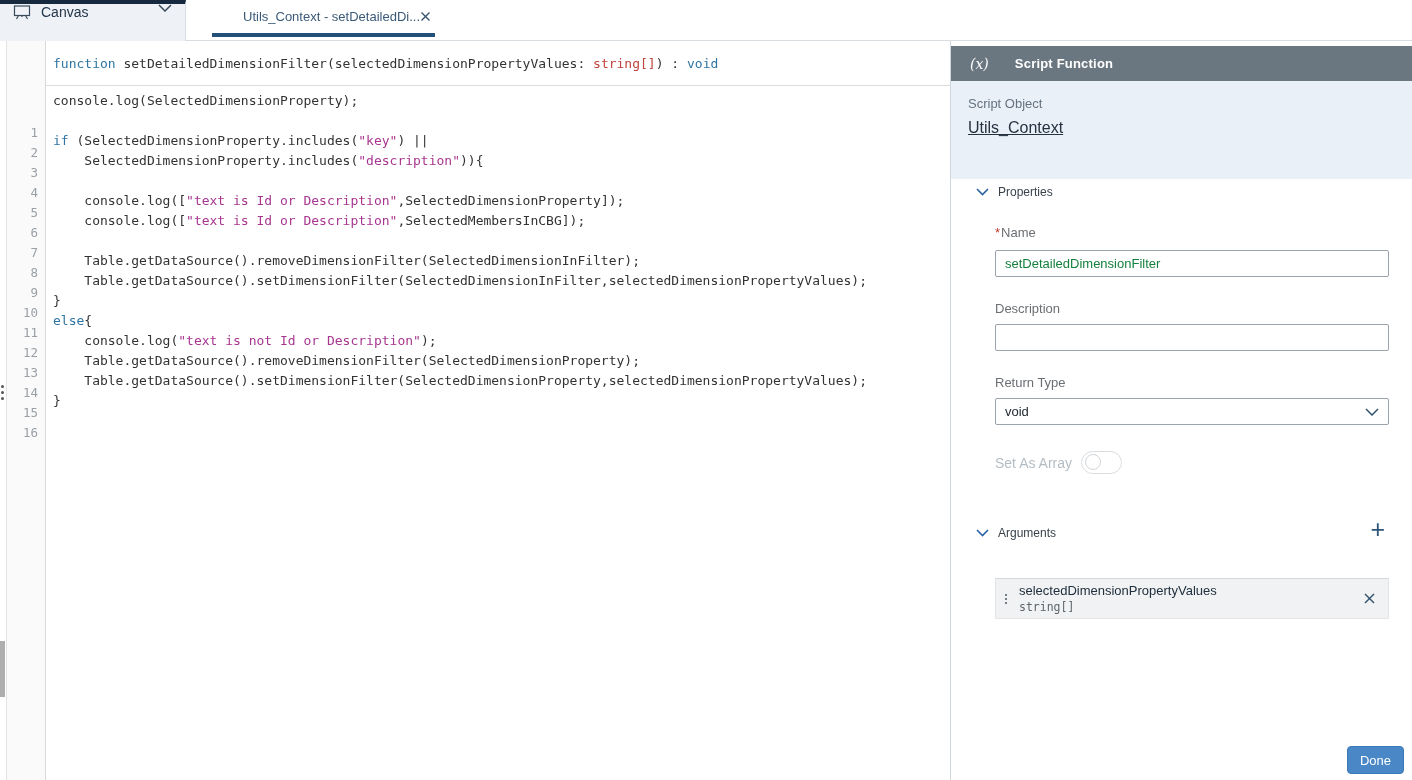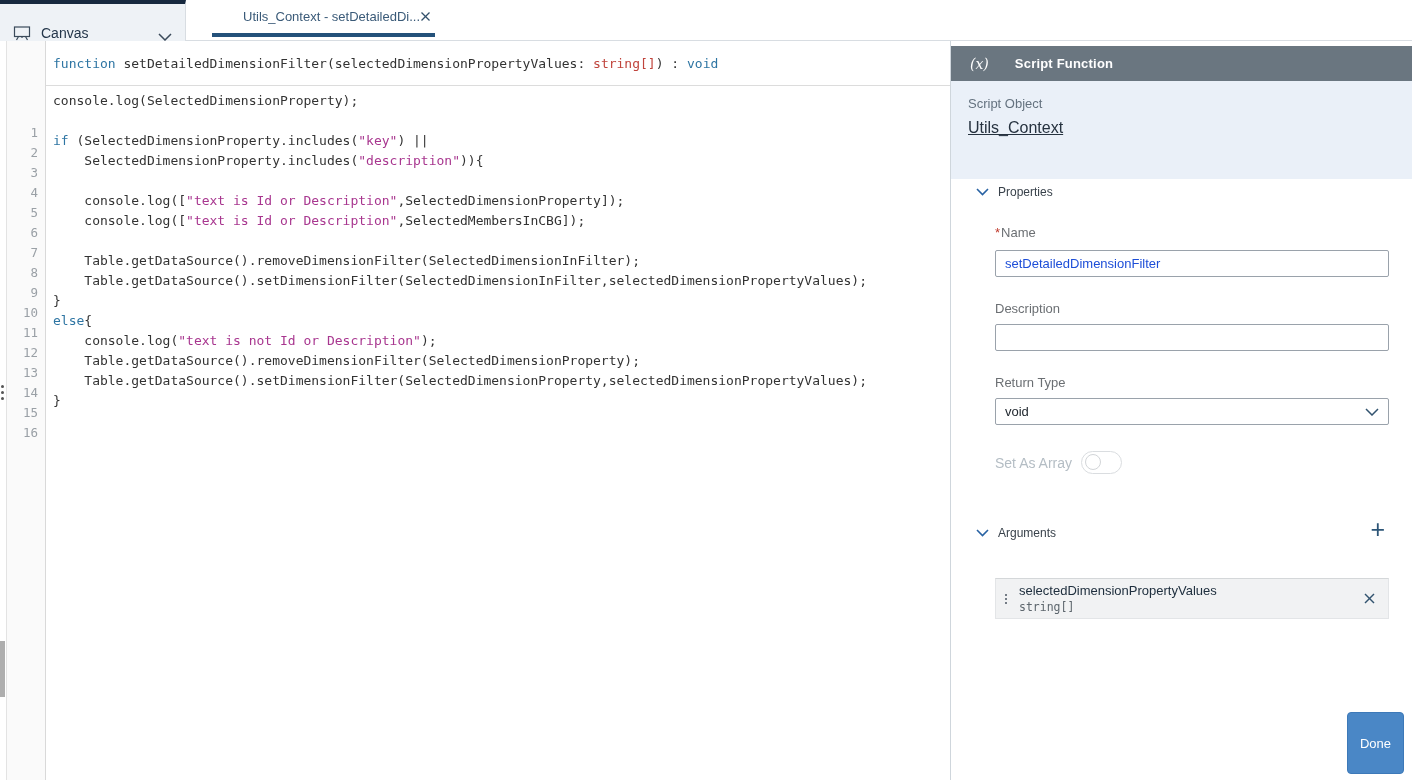--- a/index.html
+++ b/index.html
@@ -3,21 +3,21 @@
 <meta charset="utf-8">
 <style>
   html,body{margin:0;padding:0;}
   body{width:1412px;height:780px;position:relative;overflow:hidden;background:#fff;
        font-family:"Liberation Sans",sans-serif;}
   
   .topbar{position:absolute;left:0;top:0;width:1412px;height:41px;background:#fff;
           border-bottom:1px solid #d8dde2;box-sizing:border-box;}
   .canvas-select{position:absolute;left:0;top:0;width:186px;height:41px;background:#eef2f6;
           border-top:4px solid #17293f;border-right:1px solid #d8dde2;box-sizing:border-box;
-          display:flex;align-items:flex-end;padding:0 13px;cursor:pointer;}
+          display:flex;align-items:flex-start;padding:0 13px;cursor:pointer;}
   .canvas-select .lbl{font-size:14px;color:#24364a;margin-left:10px;flex:1;}
   .tab{position:absolute;left:212px;top:0;width:223px;height:37px;box-sizing:border-box;
        border-bottom:4px solid var(--tab-underline);display:flex;align-items:center;cursor:pointer;}
   .tab .lbl{margin-left:31px;font-size:13px;color:#3a5a78;white-space:nowrap;}
   .tab .close{margin-left:auto;margin-right:9px;display:flex;cursor:pointer;}
   
   .main{position:absolute;top:41px;left:0;width:950px;bottom:0;background:#fff;}
   .rail{position:absolute;left:0;top:0;width:7px;height:100%;background:#fff;
         border-right:1px solid #e3e3e3;box-sizing:border-box;}
   .rail .dots{position:absolute;left:1px;top:344px;display:flex;flex-direction:column;gap:3px;cursor:grab;}
@@ -53,21 +53,21 @@
   .so-label{font-size:13px;color:#64727f;}
   .so-value{font-size:16px;color:#26323f;margin-top:8px;text-decoration:underline;}
   .section-heading{position:absolute;left:25px;display:flex;align-items:center;gap:9px;cursor:pointer;height:22px;}
   .section-heading .txt{font-size:12px;color:#39424b;text-align:center;}
   #props-heading{top:140px;}
   #args-heading{top:481px;}
   .field-label{position:absolute;left:44px;font-size:13px;color:#6b6f73;}
   .req{color:#c0392b;margin-right:1px;}
   #name-label{top:184px;} #desc-label{top:260px;} #rt-label{top:334px;}
   .input{position:absolute;left:44px;width:394px;height:27px;box-sizing:border-box;
-         border:1px solid #9aa2ab;border-radius:2px;font-size:13px;color:#1d4ed8;padding:0 9px;
+         border:1px solid #9aa2ab;border-radius:2px;font-size:13px;color:#15803d;padding:0 9px;
          font-family:"Liberation Sans",sans-serif;background:#fff;outline:none;}
   #name-input{top:209px;} #desc-input{top:283px;}
   .select{position:absolute;left:44px;top:357px;width:394px;height:27px;box-sizing:border-box;
          border:1px solid #9aa2ab;border-radius:2px;display:flex;align-items:center;
          padding:0 9px;font-size:13px;color:#232a31;cursor:pointer;background:#fff;}
   .select .chev{margin-left:auto;display:flex;}
   .set-array-row{position:absolute;left:44px;top:410px;display:flex;align-items:center;gap:9px;}
   .set-array-label{font-size:14px;color:#b4bdc4;}
   .toggle{width:41px;height:23px;border:1px solid #dadde0;border-radius:12px;background:#fff;
           position:relative;box-sizing:border-box;}
@@ -76,21 +76,21 @@
   .add-btn{position:absolute;right:27px;top:476px;font-size:25px;color:#2c5577;cursor:pointer;line-height:25px;}
   .arg-card{position:absolute;left:44px;top:521px;width:394px;height:41px;background:#f1f2f3;
           border:1px solid #e3e5e7;border-top-color:#d4d7d9;box-sizing:border-box;
           display:flex;align-items:center;margin-top:16px;}
   .arg-drag{margin-left:9px;display:flex;flex-direction:column;gap:2px;cursor:grab;}
   .arg-drag i{width:2px;height:2px;border-radius:50%;background:#4a5560;display:block;}
   .arg-texts{margin-left:12px;display:flex;flex-direction:column;gap:2px;}
   .arg-name{font-size:13px;color:#20303f;}
   .arg-type{font-size:11.5px;font-family:"DejaVu Sans Mono",monospace;color:#5d666d;}
   .arg-close{margin-left:auto;margin-right:12px;display:flex;cursor:pointer;}
-  .done-btn{position:absolute;right:8px;bottom:6px;height:26px;padding:17px 12px;
+  .done-btn{position:absolute;right:8px;bottom:6px;height:26px;padding:0 12px;
           background:var(--accent-blue);border:1px solid #3d79b8;border-radius:4px;color:#fff;
           font-size:13px;display:flex;align-items:center;cursor:pointer;
           font-family:"Liberation Sans",sans-serif;}
 </style>
 </head>
 <body>
 
 <div class="topbar">
   <div class="canvas-select">
     <span style="display:flex;">

